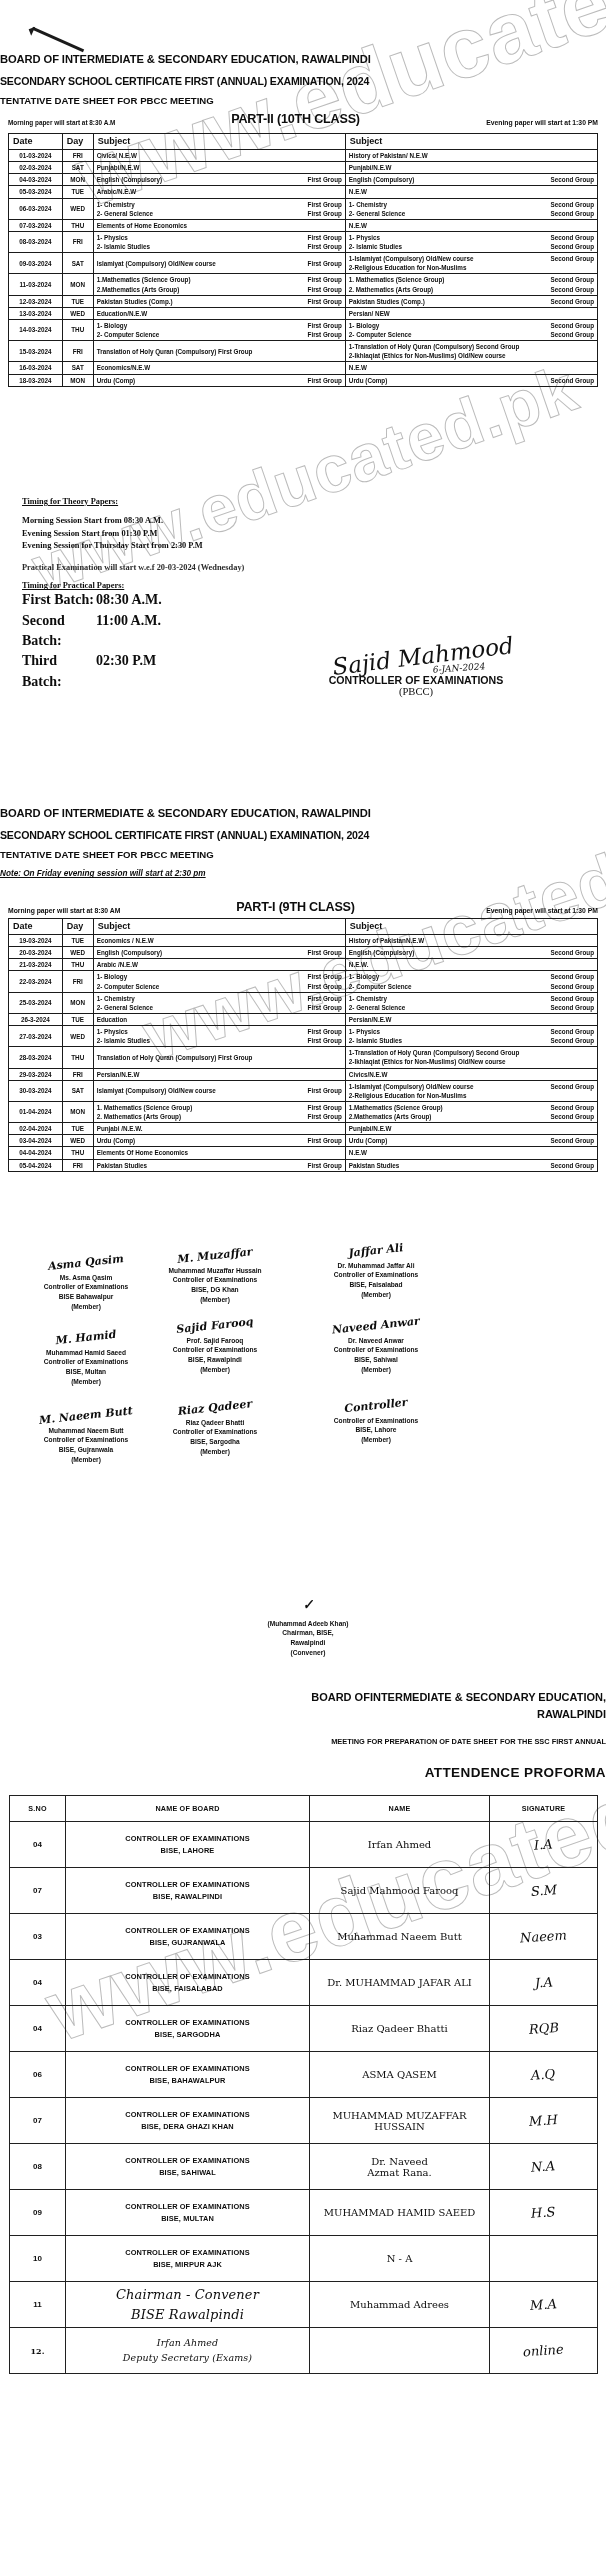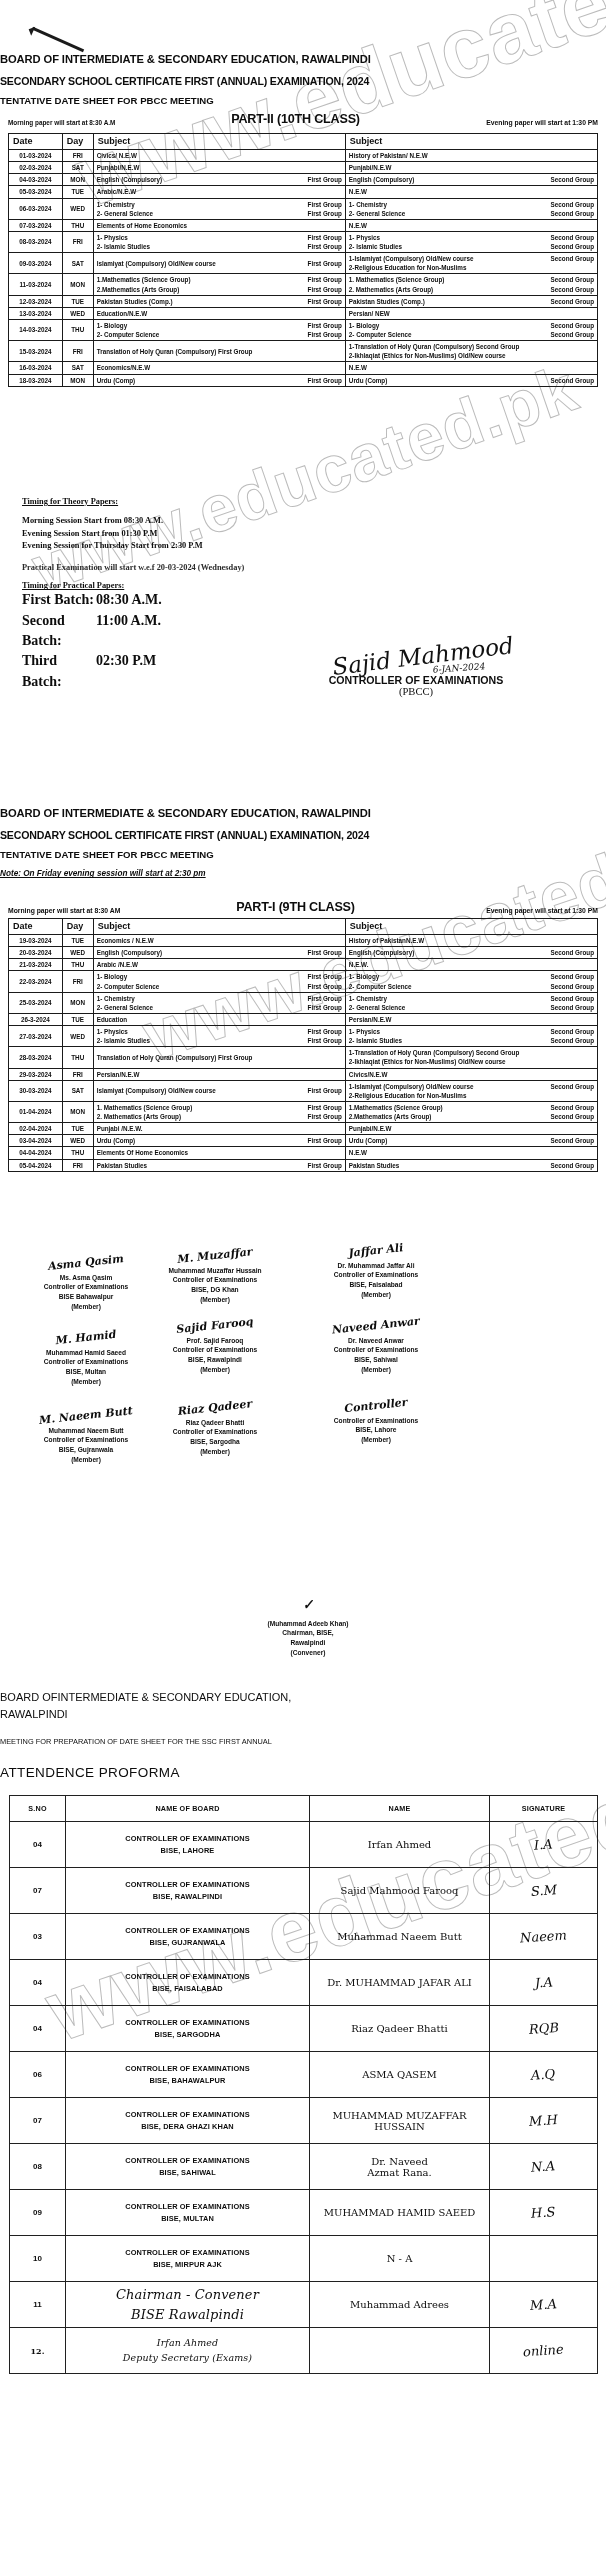--- a/index.html
+++ b/index.html
@@ -95,21 +95,21 @@
   .ctrl-block .cname { font-size:10.6px; font-weight:700; }
   .ctrl-block .cpbcc { font-size:10.6px; font-family:"Liberation Serif", serif; }
 
   .mem { position:absolute; text-align:center; font-size:6.6px; font-weight:700; line-height:1.5; width:160px; }
   .mem .ink {
     font-family:"DejaVu Serif", serif; font-style:italic; font-size:11px;
     display:block; margin-bottom:1px; transform:rotate(-6deg); white-space:nowrap;
   }
 
   
-  .att-ttl { text-align:left; font-weight:400; line-height:1.5; }
+  .att-ttl { text-align:right; font-weight:700; line-height:1.5; }
   table.att {
     border-collapse:collapse; width:588px; margin:0 9px; table-layout:fixed;
   }
   table.att th, table.att td {
     border:1px solid #202020; text-align:center; vertical-align:middle;
   }
   table.att th { font-size:7.2px; font-weight:700; height:26px; letter-spacing:0.2px; }
   table.att td { height:46px; }
   col.a-sno { width:56px; }
   col.a-brd { width:244px; }

